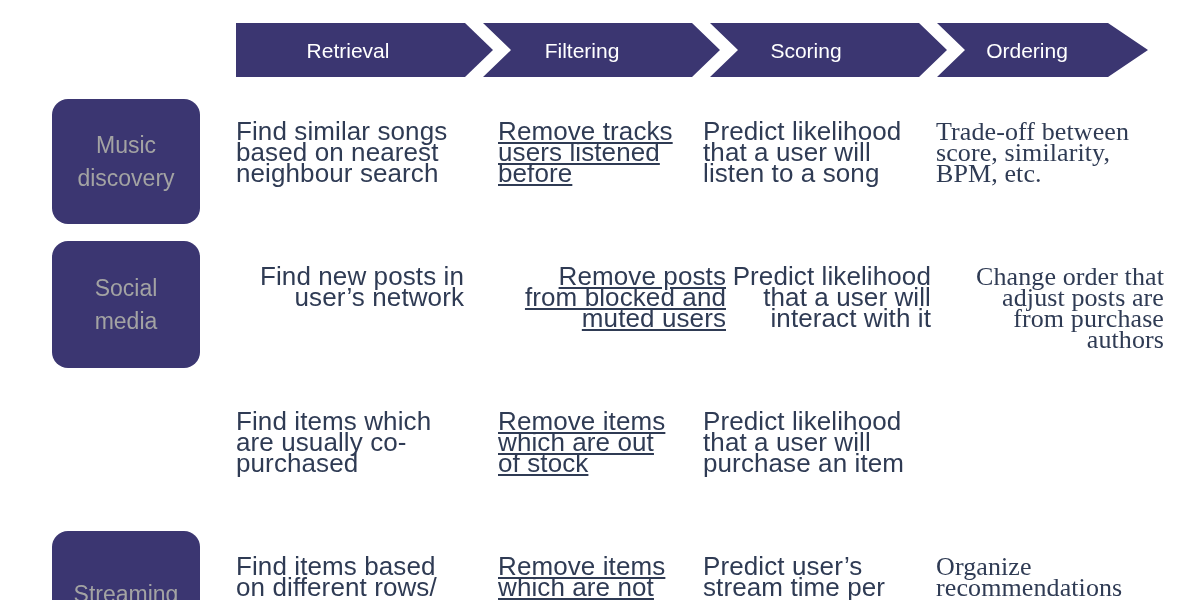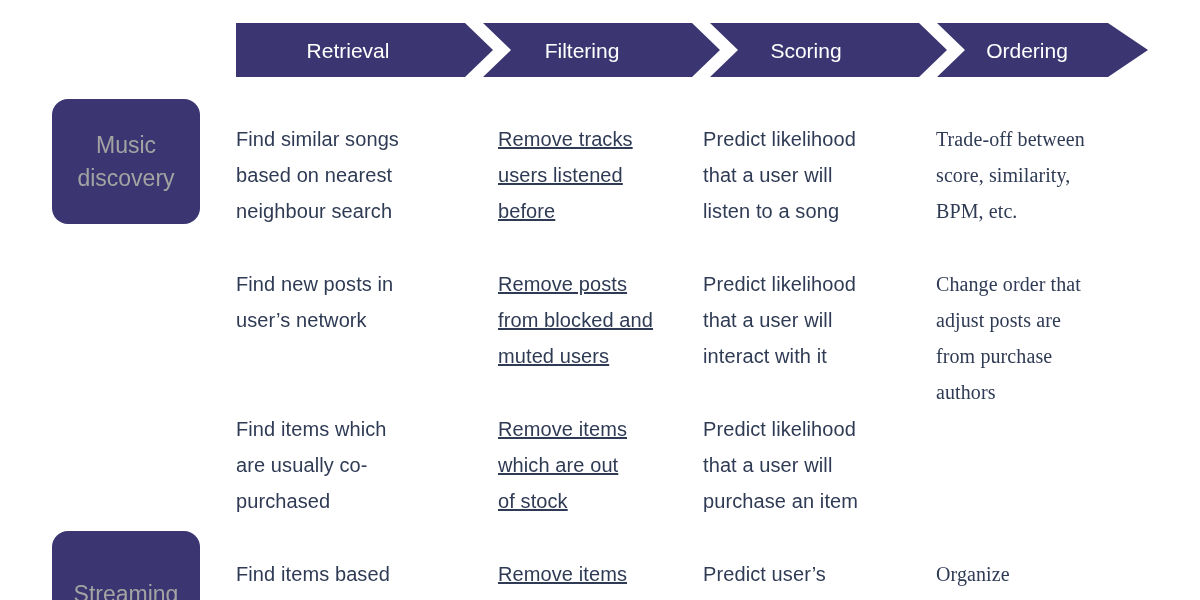--- a/index.html
+++ b/index.html
@@ -31,28 +31,28 @@
     white-space: pre-line;
   }
   .pill-r1 { top: 99px;  height: 125px; }
   .pill-r2 { top: 241px; height: 127px; }
   .pill-r3 { top: 386px; height: 127px; }
   .pill-r4 { top: 531px; height: 127px; }
 
   
   .cell {
     position: absolute; width: 228px;
-    font-size: 20px; line-height: 36px; font-weight: 500;
+    font-size: 26px; line-height: 21px; font-weight: 500;
     color: #2F3B54;
     white-space: pre-line;
     letter-spacing: 0.1px;
   }
   .col-1 { left: 236px; } .col-2 { left: 498px; text-decoration: underline; }
   .col-3 { left: 703px; } .col-4 { left: 936px; font-family: Liberation Serif, serif; }
-  .row-1 { top: 121px; } .row-2 { top: 266px; }
+  .row-1 { top: 121px; } .row-2 { top: 266px; text-align: right; }
   .row-3 { top: 411px; } .row-4 { top: 556px; }
 </style>
 </head>
 <body>
 
 <div class="canvas">
 
   <svg class="stage-band" viewBox="0 0 912 54" preserveAspectRatio="none">
     <polygon points="0,0 229,0 257,27 229,54 0,54" fill="#3B3671"></polygon>
     <polygon points="247,0 456,0 484,27 456,54 247,54 275,27" fill="#3B3671"></polygon>
@@ -74,20 +74,24 @@
   <div class="cell col-2 row-1">Remove tracks
 users listened
 before</div>
   <div class="cell col-3 row-1">Predict likelihood
 that a user will
 listen to a song</div>
   <div class="cell col-4 row-1">Trade-off between
 score, similarity,
 BPM, etc.</div>
 
+  <div class="pill pill-r2">
+    <span>Social
+media</span>
+  </div>
   <div class="cell col-1 row-2">Find new posts in
 user’s network</div>
   <div class="cell col-2 row-2">Remove posts
 from blocked and
 muted users</div>
   <div class="cell col-3 row-2">Predict likelihood
 that a user will
 interact with it</div>
   <div class="cell col-4 row-2">Change order that
 adjust posts are

